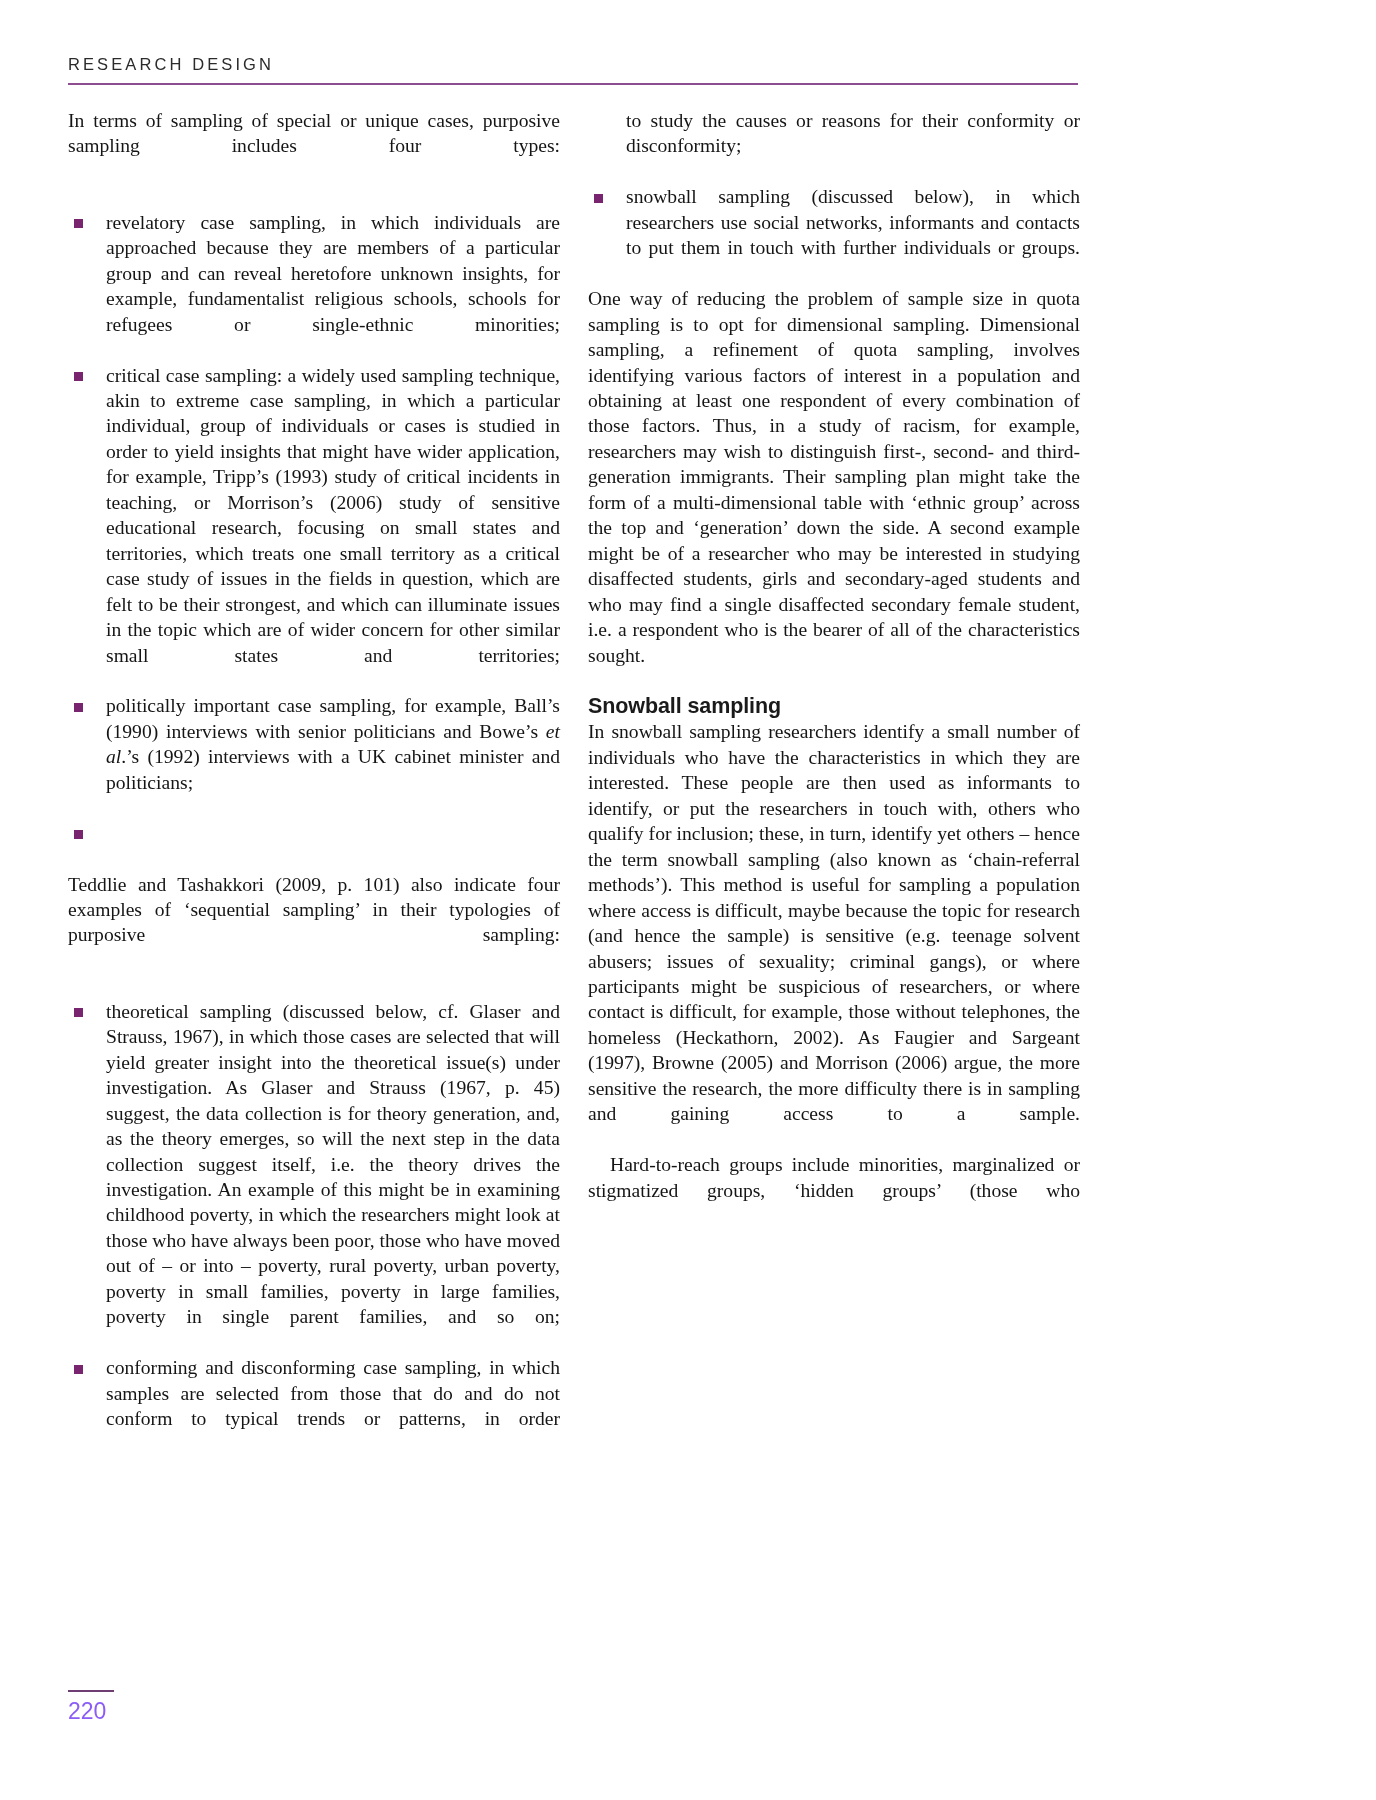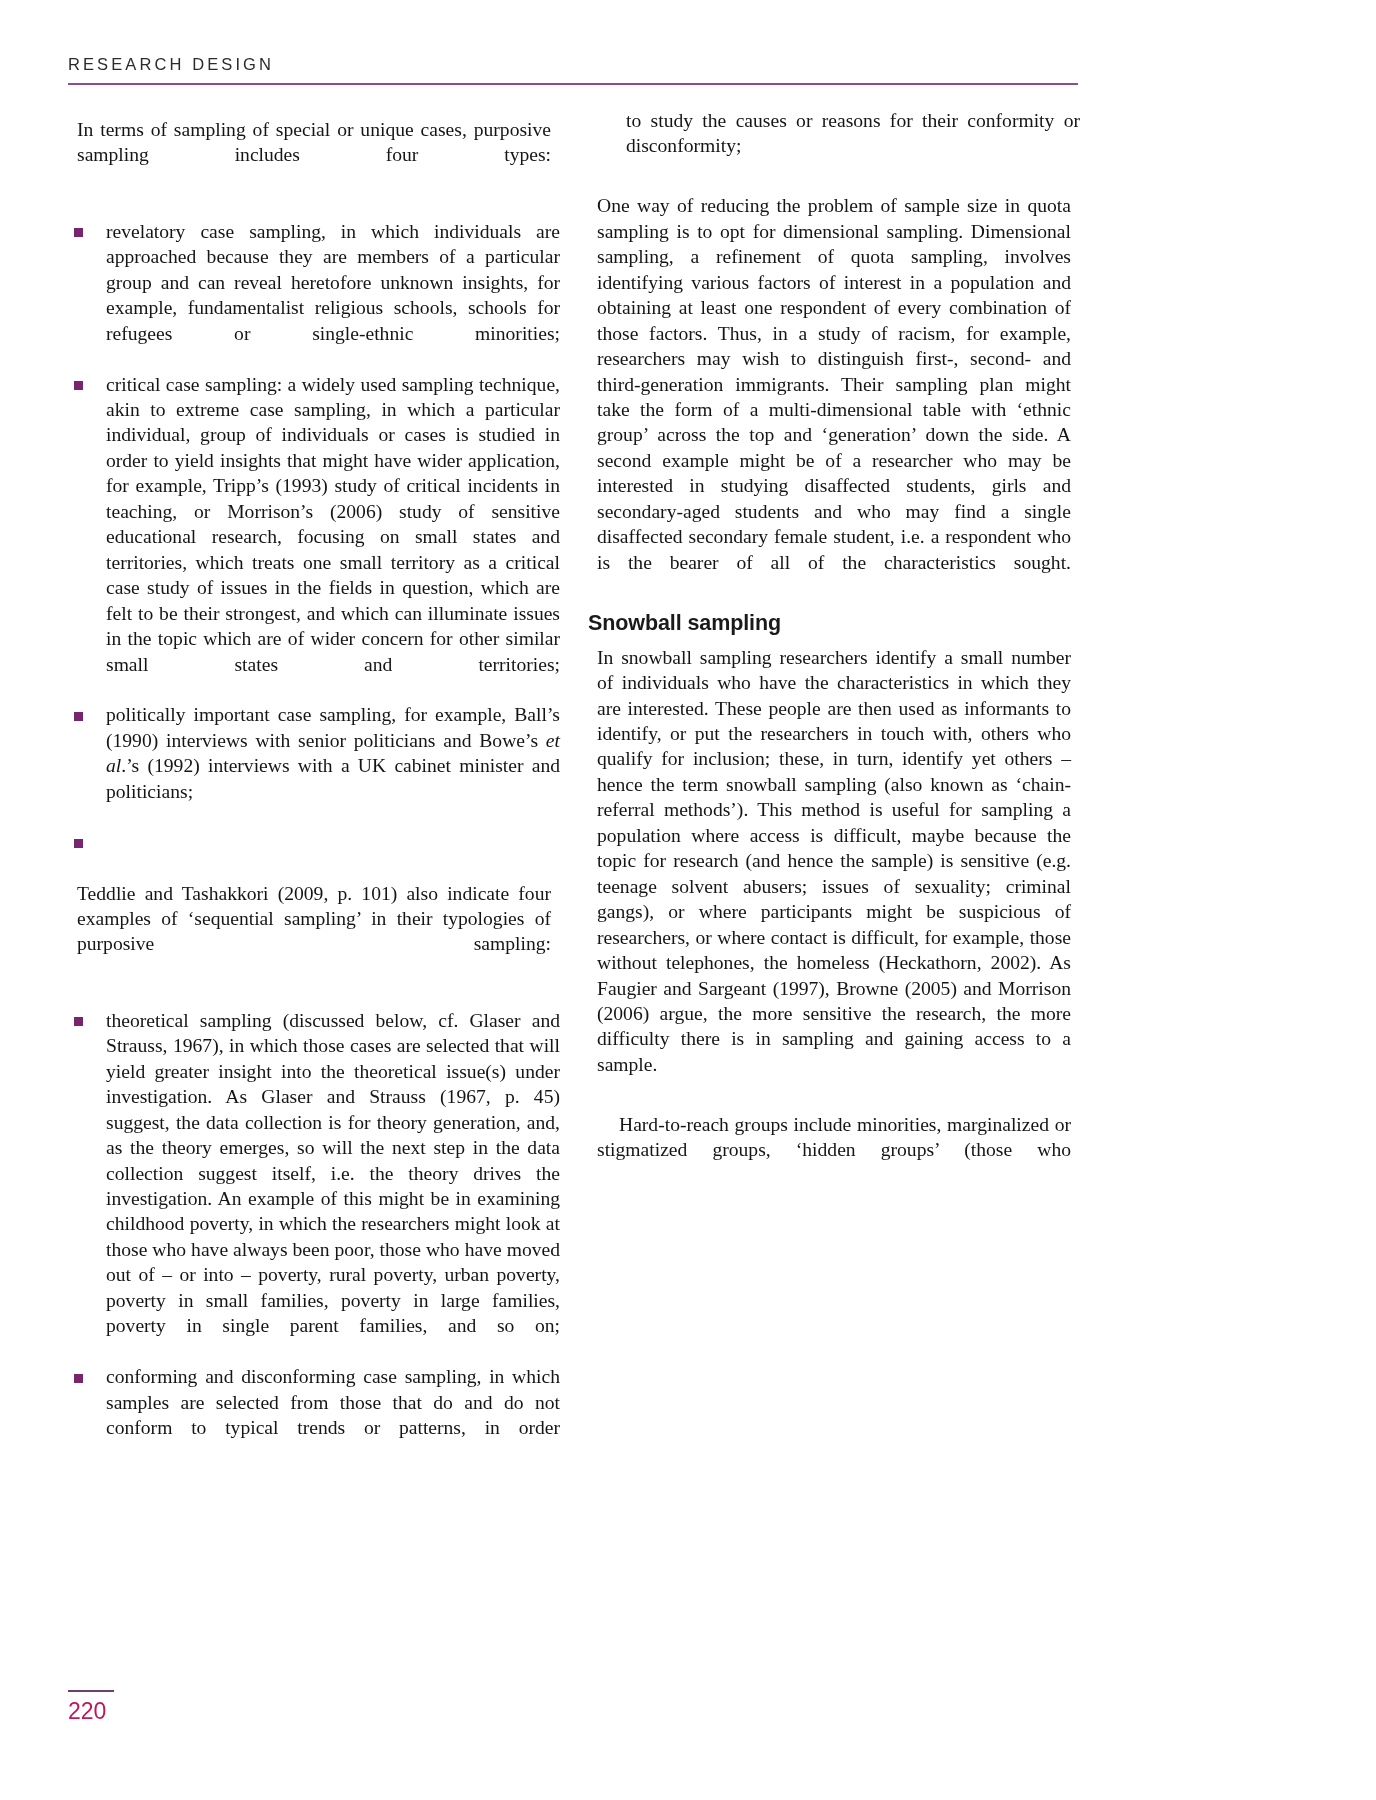--- a/index.html
+++ b/index.html
@@ -54,21 +54,21 @@
     font-size: 19.6px;
     line-height: 25.45px;
     text-align: justify;
     -webkit-hyphens: none;
     hyphens: none;
   }
   .col-left  { left: 68px; }
   .col-right { left: 588px; }
 
   p.para {
-    margin: 9px;
+    margin: 0;
     text-align: justify;
     text-justify: inter-word;
   }
   p.gap-before { margin-top: 25.45px; }
   p.indent { text-indent: 22px; }
 
   
   p.para::after {
     content: "";
     display: inline-block;
@@ -127,21 +127,21 @@
   }
   .folio-rule {
     width: 46px;
     height: 1.6px;
     background: #6e3d72;
     margin-bottom: 8px;
   }
   .folio-num {
     font-family: "Liberation Sans", sans-serif;
     font-size: 23px;
-    color: #be185d;
+    color: #8b5cf6;
     line-height: 1;
   }
 </style>
 </head>
 <body>
 
 <div class="page">
 
   <div class="runhead-wrap">
     <div class="runhead">RESEARCH DESIGN</div>
@@ -179,20 +179,23 @@
     </ul>
 
   </div>
 
   <div class="col col-right">
 
     <ul class="blist nogap">
       <li class="cont">
         <span>to study the causes or reasons for their conformity or disconformity;</span>
       </li>
+      <li>
+        <span class="sq"></span><span>snowball sampling (discussed below), in which researchers use social networks, informants and contacts to put them in touch with further individuals or groups.</span>
+      </li>
     </ul>
 
 
 
     <p class="para">One way of reducing the problem of sample size in quota sampling is to opt for dimensional sampling. Dimensional sampling, a refinement of quota sampling, involves identifying various factors of interest in a population and obtaining at least one respondent of every combination of those factors. Thus, in a study of racism, for example, researchers may wish to distinguish first-, second- and third-generation immigrants. Their sampling plan might take the form of a multi-dimensional table with ‘ethnic group’ across the top and ‘generation’ down the side. A second example might be of a researcher who may be interested in studying disaffected students, girls and secondary-aged students and who may find a single disaffected secondary female student, i.e. a respondent who is the bearer of all of the characteristics sought.</p>
 
     <h2 class="subhead h-space-before h-space-after">Snowball sampling</h2>
 
     <p class="para">In snowball sampling researchers identify a small number of individuals who have the characteristics in which they are interested. These people are then used as informants to identify, or put the researchers in touch with, others who qualify for inclusion; these, in turn, identify yet others – hence the term snowball sampling (also known as ‘chain-referral methods’). This method is useful for sampling a population where access is difficult, maybe because the topic for research (and hence the sample) is sensitive (e.g. teenage solvent abusers; issues of sexuality; criminal gangs), or where participants might be suspicious of researchers, or where contact is difficult, for example, those without telephones, the homeless (Heckathorn, 2002). As Faugier and Sargeant (1997), Browne (2005) and Morrison (2006) argue, the more sensitive the research, the more difficulty there is in sampling and gaining access to a sample.</p>
     <p class="para indent">Hard-to-reach groups include minorities, marginalized or stigmatized groups, ‘hidden groups’ (those who</p>

